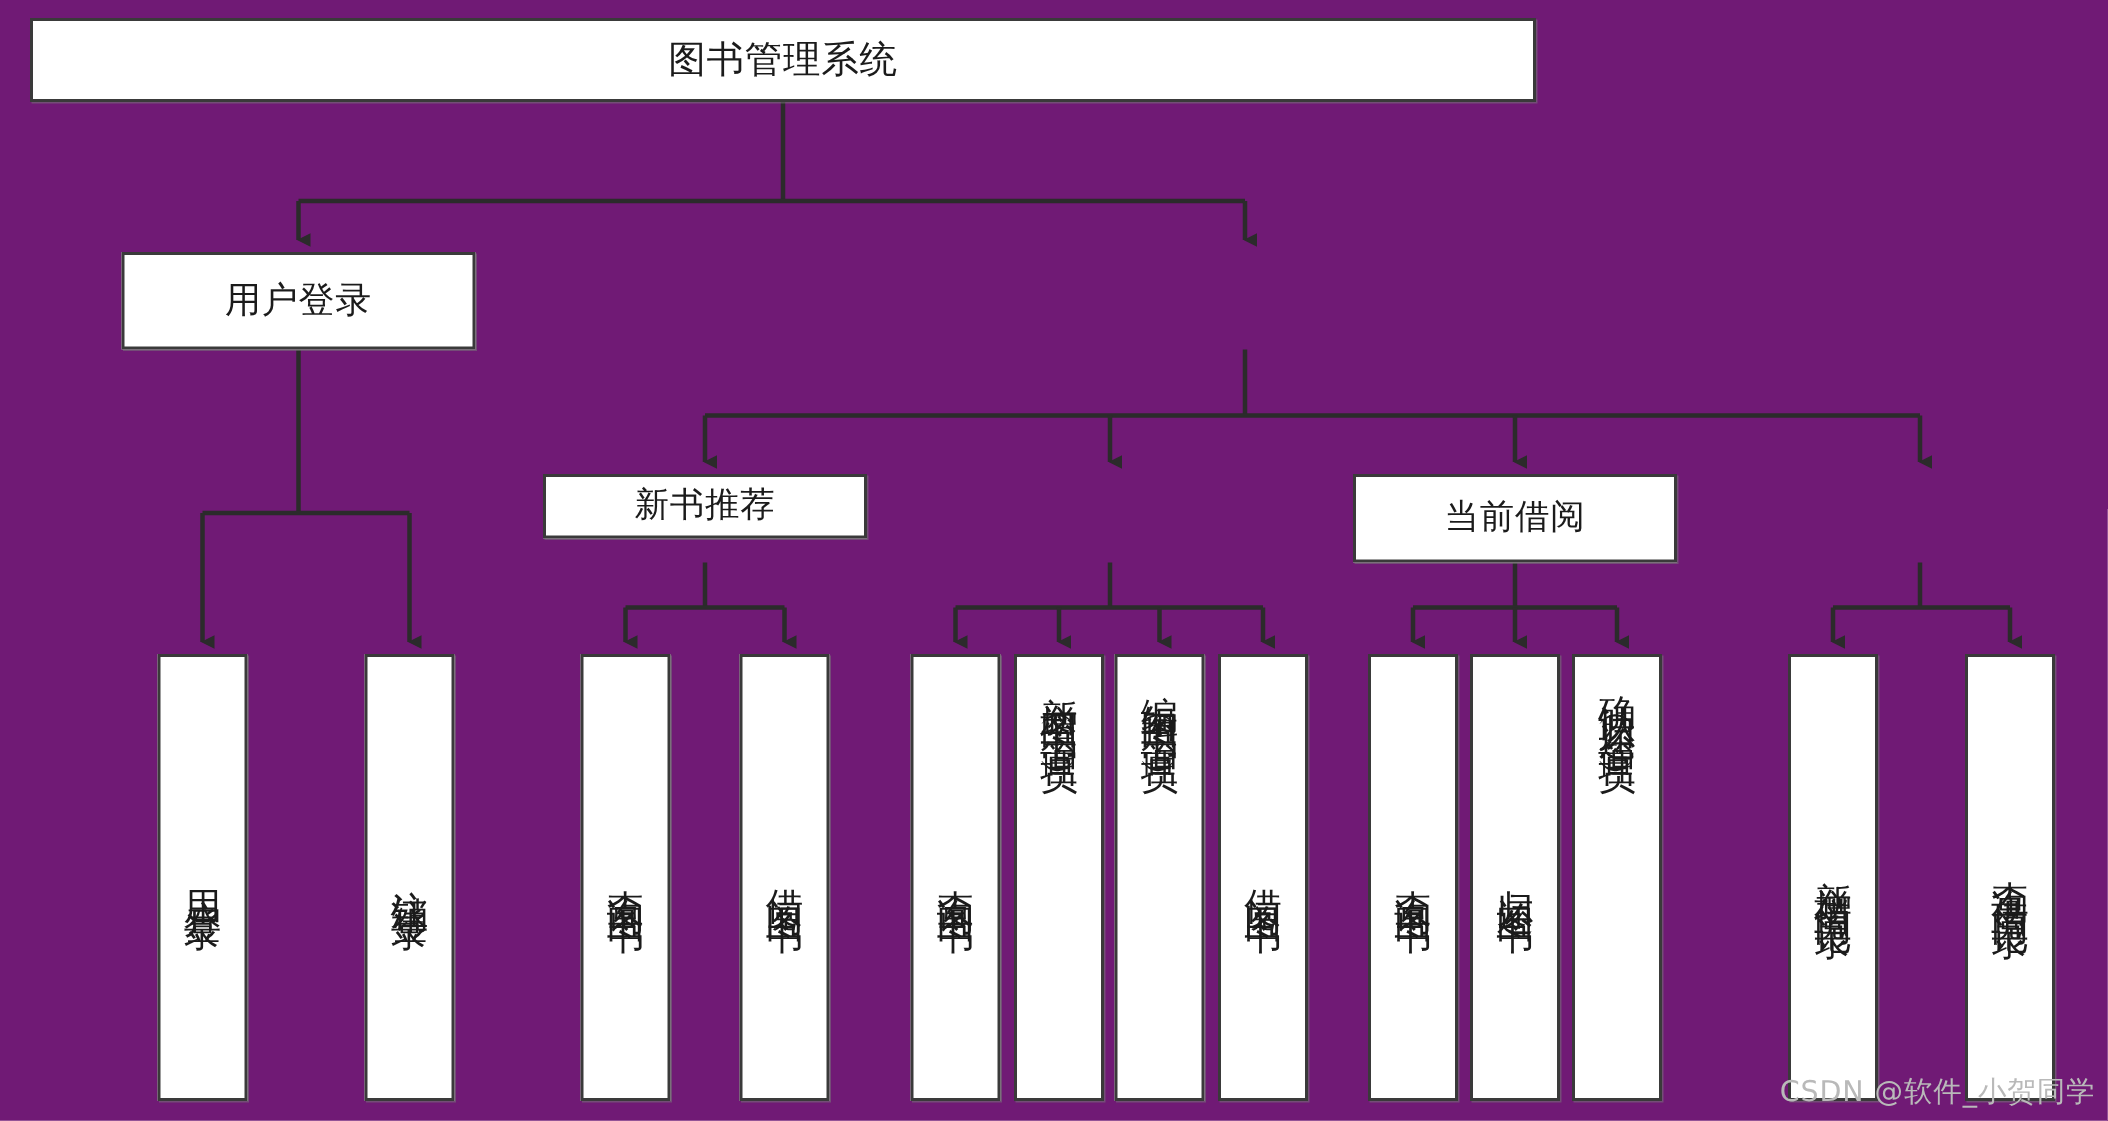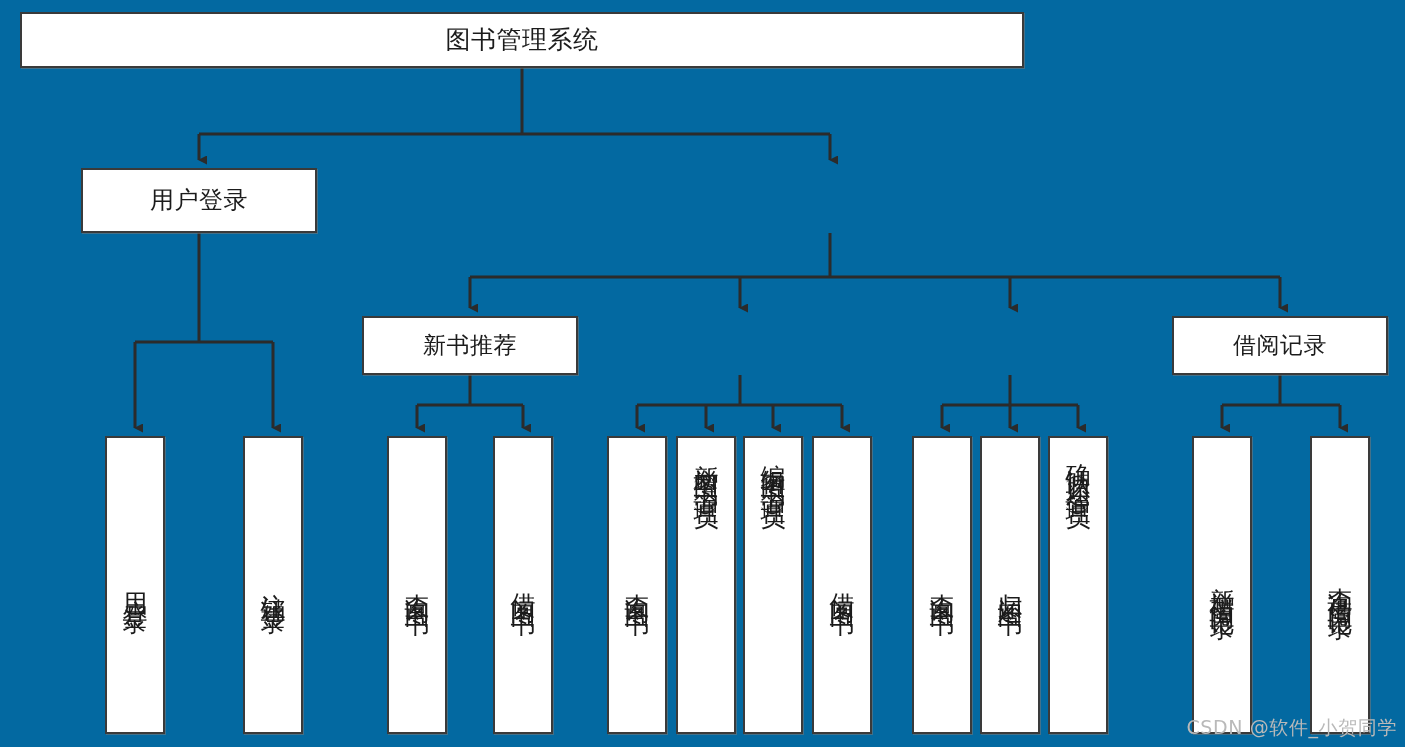--- a/index.html
+++ b/index.html
@@ -3,21 +3,21 @@
 <meta charset="utf-8">
 <title>图书管理系统 结构图</title>
 <style>
   html,body{margin:0;padding:0;}
   body{
     width:1405px;height:747px;
     background:#ffffff;
     font-family:"DejaVu Sans","Liberation Sans",sans-serif;
     overflow:hidden;
   }
-  #canvas{position:relative;width:1405px;height:747px;background:#0369a1;}
+  #canvas{position:relative;width:1405px;height:747px;background:#701a75;}
 
   
   #wires{position:absolute;left:0;top:0;width:1405px;height:747px;}
 
   
   .node{
     position:absolute;
     box-sizing:border-box;
     background:#ffffff;
     border:2px solid #3a3a3a;
@@ -127,29 +127,29 @@
 
   <div class="node lvl0" style="left:20px;top:12px;width:1004px;height:56px;">
     <span class="lbl">图书管理系统</span>
   </div>
 
   <div class="node lvl1" style="left:81px;top:168px;width:236px;height:65px;">
     <span class="lbl">用户登录</span>
   </div>
 
 
-  <div class="node lvl2" style="left:362px;top:316px;width:216px;height:59px;text-align:right;">
+  <div class="node lvl2" style="left:362px;top:316px;width:216px;height:43px;text-align:right;">
     <span class="lbl">新书推荐</span>
   </div>
 
 
-
-  <div class="node lvl2" style="left:1172px;top:316px;width:216px;height:59px;">
-    <span class="lbl">借阅记录</span>
-  </div>
+  <div class="node lvl2" style="left:902px;top:316px;width:216px;height:59px;">
+    <span class="lbl">当前借阅</span>
+  </div>
+
 
   <div class="node leaf mid" style="left:105px;top:436px;width:60px;height:298px;">
     <span class="lbl">用户登录</span>
   </div>
 
   <div class="node leaf mid" style="left:243px;top:436px;width:60px;height:298px;">
     <span class="lbl">注销登录</span>
   </div>
 
   <div class="node leaf mid" style="left:387px;top:436px;width:60px;height:298px;">

